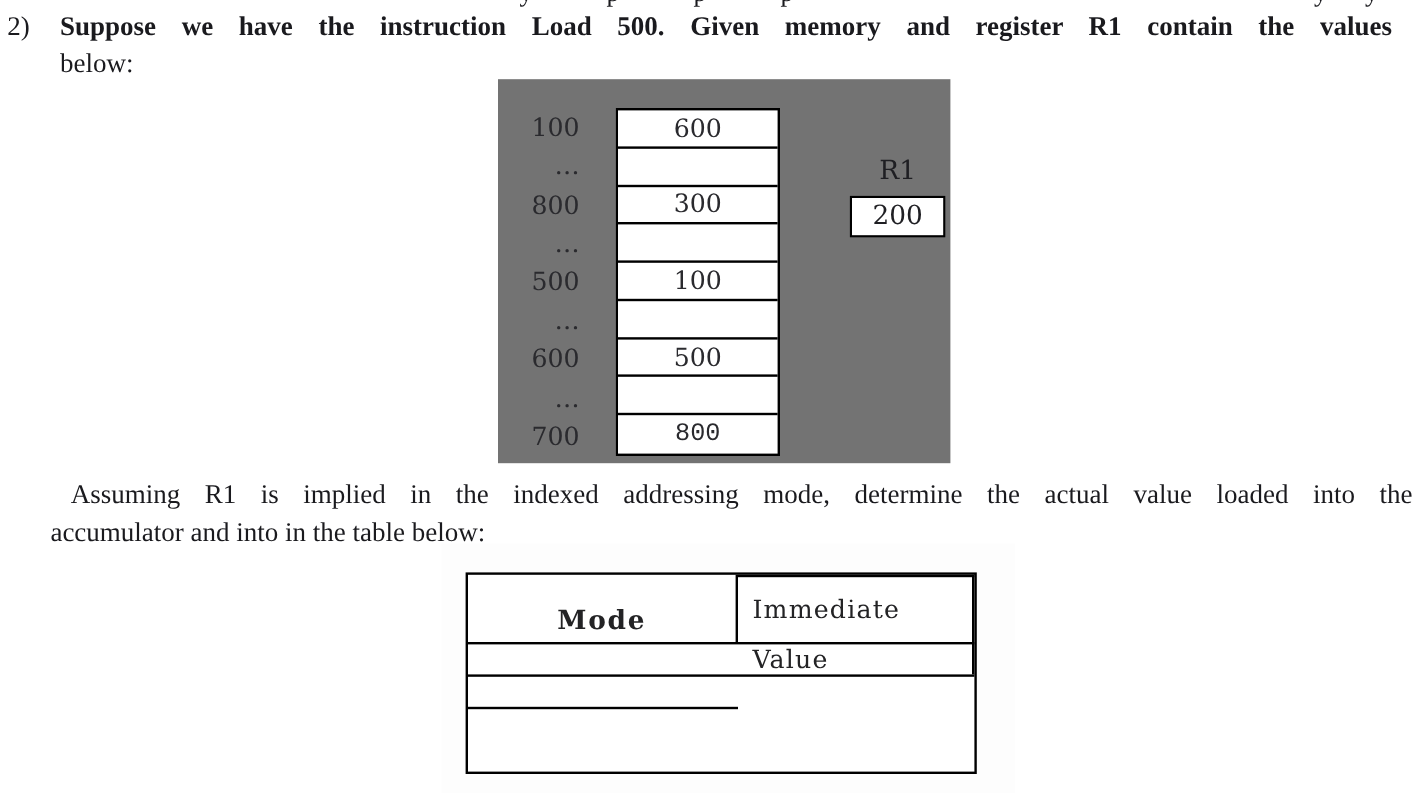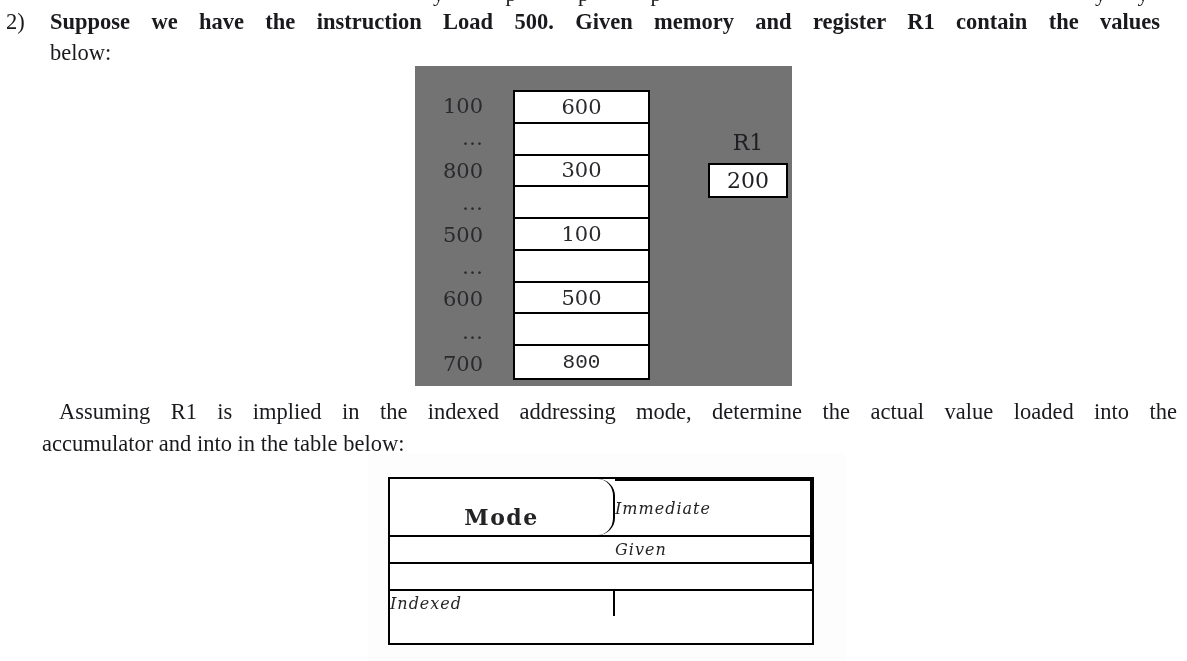--- a/index.html
+++ b/index.html
@@ -49,24 +49,24 @@
   
   .fig-table-panel { position:absolute; left:368px; top:453px; width:478px; height:208px; background:#fdfdfd; }
   .ans-table { position:absolute; left:388px; top:477px; width:426px; height:168px;
                border:2px solid #000; background:#fff;
                display:grid; grid-template-columns:225px 1fr;
                grid-template-rows:56px repeat(4,1fr);
                font-family:"DejaVu Serif", serif; color:#232325; }
   .ans-table .col1 { border-right:2px solid #000; }
   .ans-table .rline { border-top:2px solid #000; }
   .hcell-mode { display:flex; align-items:flex-end; justify-content:center;
-                padding-bottom:5px; font-weight:bold; font-size:22px; letter-spacing:1.5px;border-radius:17px; }
+                padding-bottom:5px; font-weight:bold; font-size:22px; letter-spacing:1.5px; }
   .hcell-val  { display:flex; flex-direction:column; align-items:center; justify-content:flex-start;
                 padding-top:4px; font-weight:bold; font-size:22px; letter-spacing:1.5px; line-height:26px; }
-  .mode-cell { display:flex; align-items:center; padding-left:0; font-size:16px; letter-spacing:1px;font-style:italic; }
+  .mode-cell { display:flex; align-items:center; padding-left:12px; font-size:21px; letter-spacing:1px; }
   .val-cell  { }
 </style>
 </head>
 <body>
 
 <div class="top-crop">
   <span class="frag frag-a">y p p p</span>
   <span class="frag frag-b">y y</span>
 </div>
 
@@ -106,20 +106,19 @@
 <div class="ptext pjust p2l1">Assuming R1 is implied in the indexed addressing mode, determine the actual value loaded into the</div>
 <div class="ptext p2l2">accumulator and into in the table below:</div>
 
 <div class="fig-table-panel"></div>
 <div class="ans-table">
   <div class="hcell-mode col1">Mode</div>
 
   <div class="mode-cell col1 rline">Immediate</div>
   <div class="val-cell rline"></div>
 
-  <div class="mode-cell col1 rline">Given</div>
+  <div class="mode-cell col1 rline">Value</div>
   <div class="val-cell rline"></div>
 
   <div class="val-cell rline"></div>
 
-  <div class="mode-cell col1 rline">Indexed</div>
   <div class="val-cell rline"></div>
 </div>
 
 </body></html>

